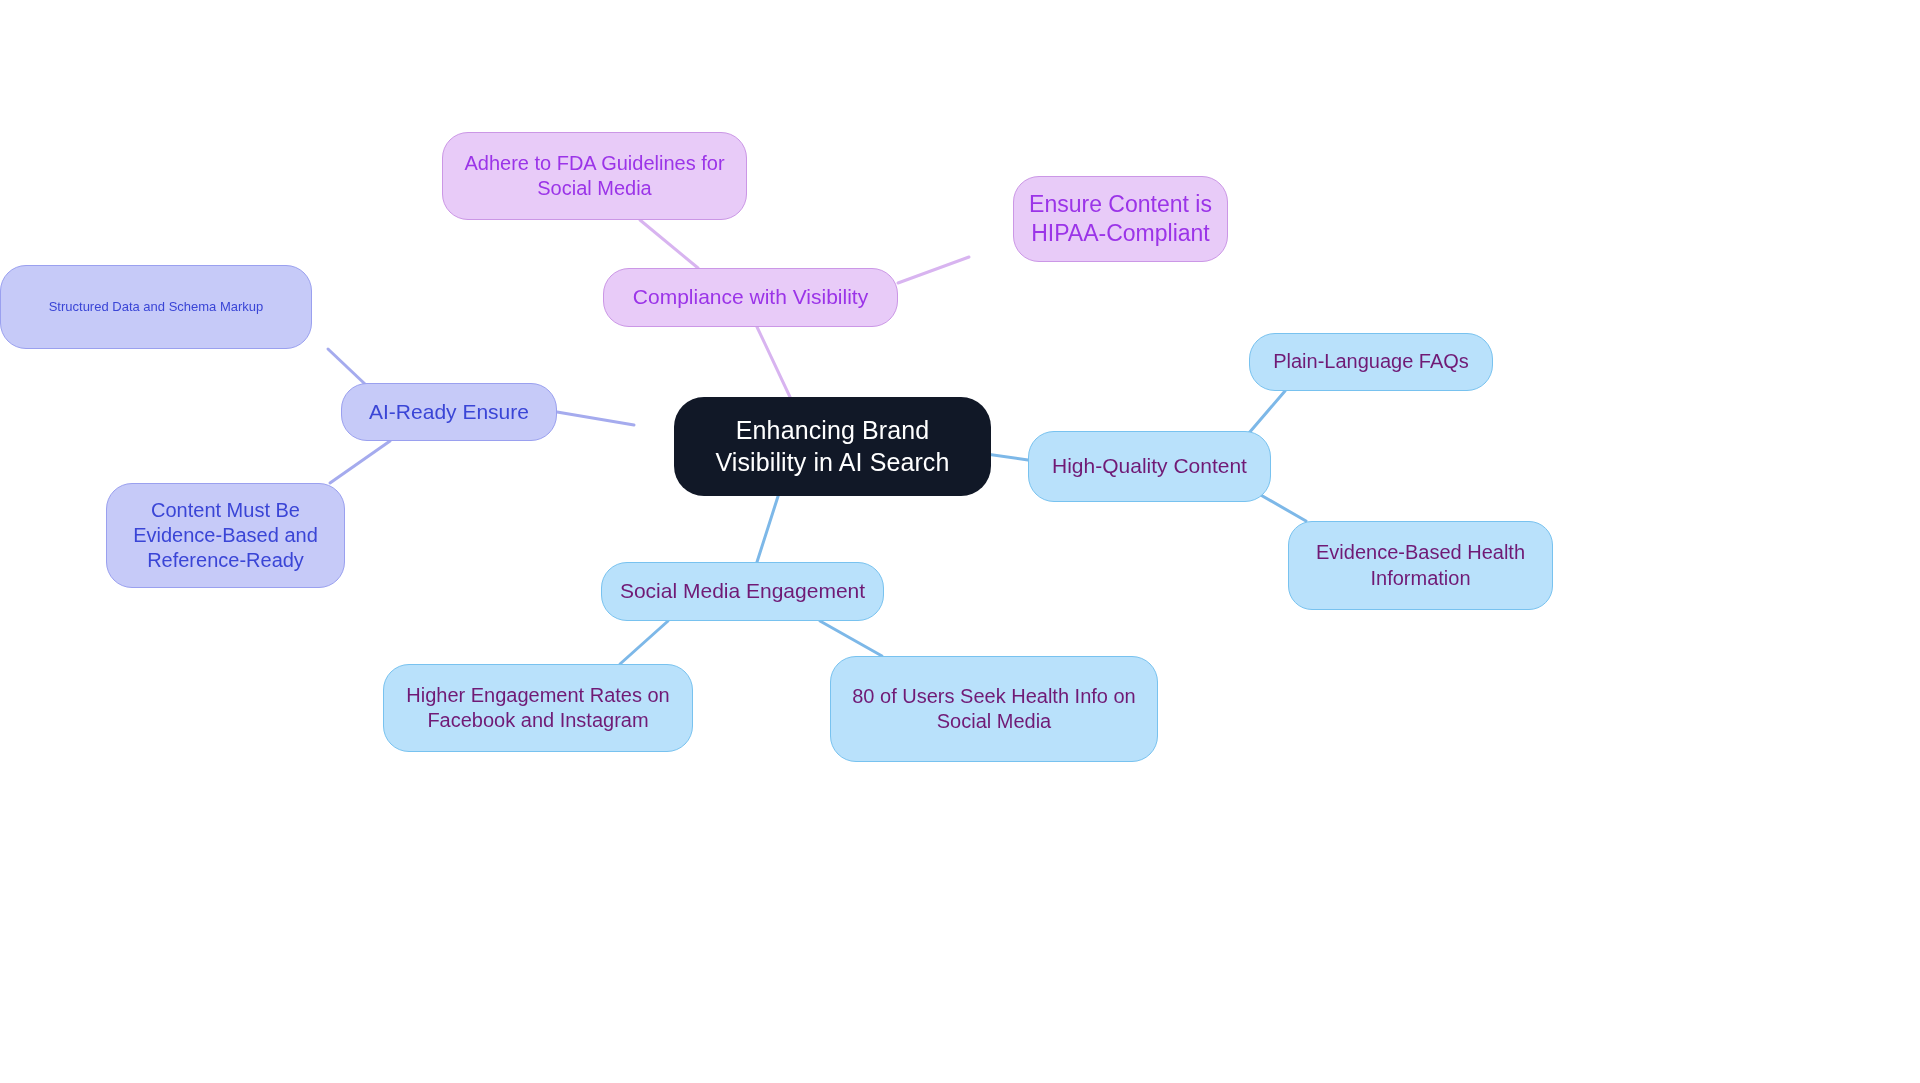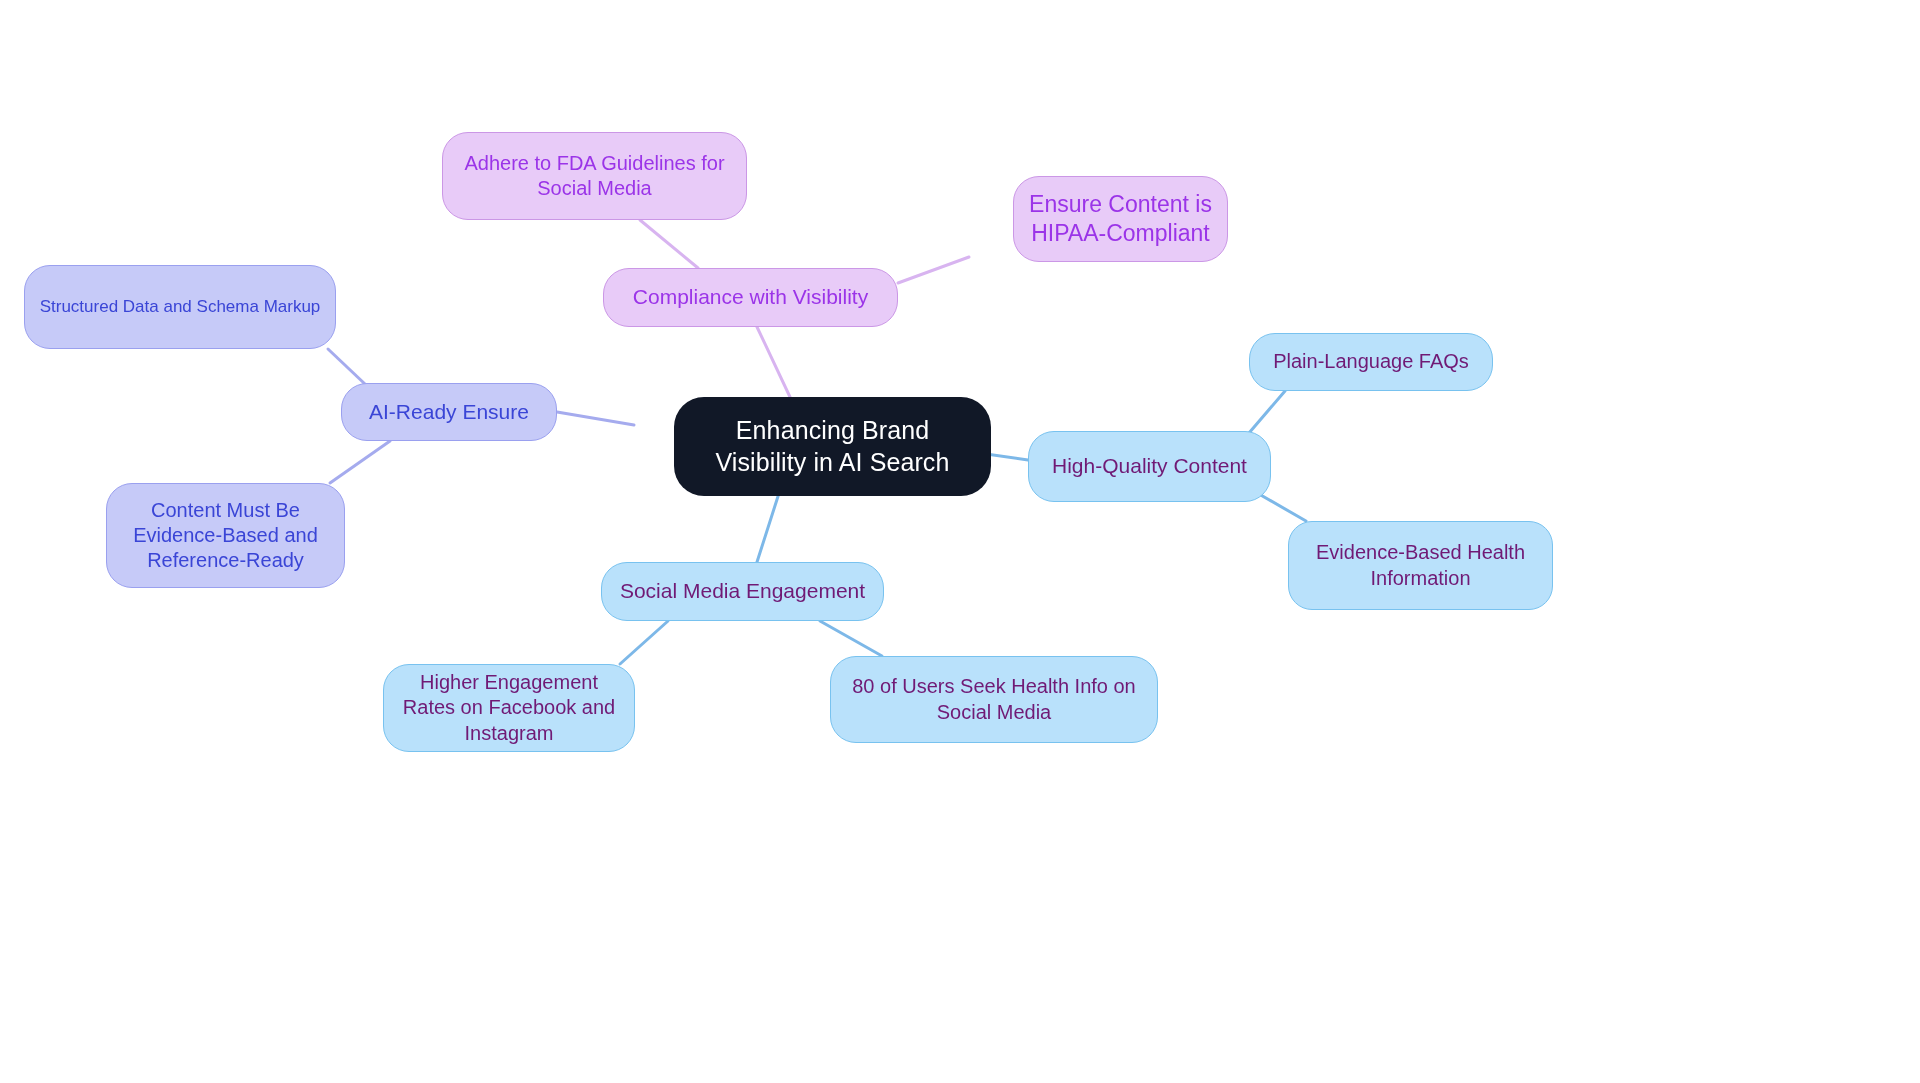--- a/index.html
+++ b/index.html
@@ -84,22 +84,22 @@
       <line x1="781" y1="487" x2="757" y2="562" stroke="#7db8e8" stroke-width="3" stroke-linecap="round"></line>
       <line x1="668" y1="621" x2="620" y2="664" stroke="#7db8e8" stroke-width="3" stroke-linecap="round"></line>
       <line x1="820" y1="621" x2="882" y2="656" stroke="#7db8e8" stroke-width="3" stroke-linecap="round"></line>
     </svg>
   <div id="nodes">
       <div class="node root" style="left: 634px; top: 397px; width: 317px; height: 99px; font-size: 25px; background: rgb(17, 24, 39); color: rgb(255, 255, 255);"><span class="label">Enhancing Brand Visibility in AI Search</span></div>
       <div class="node purple" style="left: 603px; top: 268px; width: 295px; height: 59px; font-size: 21px;"><span class="label">Compliance with Visibility</span></div>
       <div class="node purple" style="left: 442px; top: 132px; width: 305px; height: 88px; font-size: 20px;"><span class="label">Adhere to FDA Guidelines for Social Media</span></div>
       <div class="node purple" style="left: 969px; top: 176px; width: 215px; height: 86px; font-size: 23px; margin-left: 44px;"><span class="label">Ensure Content is HIPAA-Compliant</span></div>
       <div class="node lavender" style="left: 341px; top: 383px; width: 216px; height: 58px; font-size: 21px;"><span class="label">AI-Ready Ensure</span></div>
-      <div class="node lavender" style="left: 24px; top: 265px; width: 312px; height: 84px; font-size: 17px;"><span class="label">Structured Data and Schema Markup</span></div>
+      <div class="node lavender" style="left: 0; top: 265px; width: 312px; height: 84px; font-size: 13px;"><span class="label">Structured Data and Schema Markup</span></div>
       <div class="node lavender" style="left: 106px; top: 483px; width: 239px; height: 105px; font-size: 20px;"><span class="label">Content Must Be Evidence-Based and Reference-Ready</span></div>
       <div class="node blue" style="left: 1028px; top: 431px; width: 243px; height: 71px; font-size: 21px;"><span class="label">High-Quality Content</span></div>
       <div class="node blue" style="left: 1249px; top: 333px; width: 244px; height: 58px; font-size: 20px;"><span class="label">Plain-Language FAQs</span></div>
       <div class="node blue" style="left: 1288px; top: 521px; width: 265px; height: 89px; font-size: 20px; border-radius: 24px;"><span class="label">Evidence-Based Health Information</span></div>
       <div class="node blue" style="left: 601px; top: 562px; width: 283px; height: 59px; font-size: 21px;"><span class="label">Social Media Engagement</span></div>
-      <div class="node blue" style="left: 383px; top: 664px; width: 252px; height: 88px; font-size: 20px;"><span class="label">Higher Engagement Rates on Facebook and Instagram</span></div>
-      <div class="node blue" style="left: 830px; top: 656px; width: 328px; height: 87px; font-size: 20px;"><span class="label">80 of Users Seek Health Info on Social Media</span></div>
+      <div class="node blue" style="left: 383px; top: 664px; width: 310px; height: 88px; font-size: 20px;"><span class="label">Higher Engagement Rates on Facebook and Instagram</span></div>
+      <div class="node blue" style="left: 830px; top: 656px; width: 328px; height: 106px; font-size: 20px;"><span class="label">80 of Users Seek Health Info on Social Media</span></div>
     </div>
 </div>
 
 </body></html>

